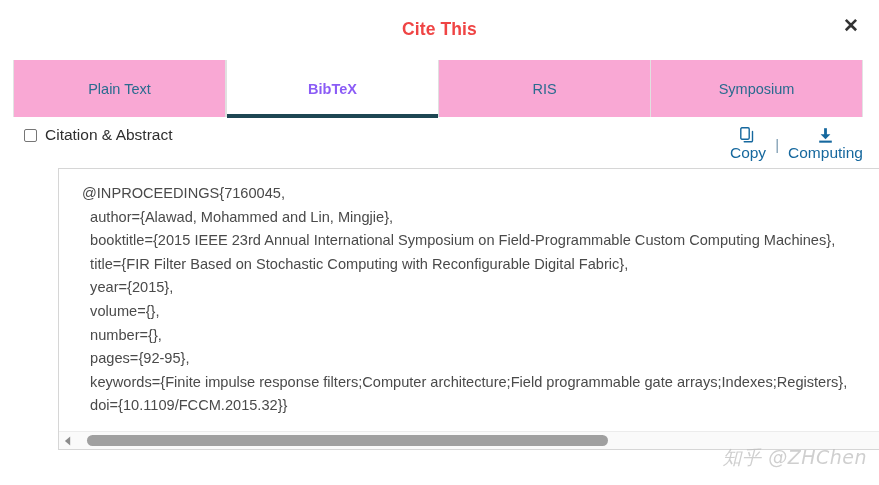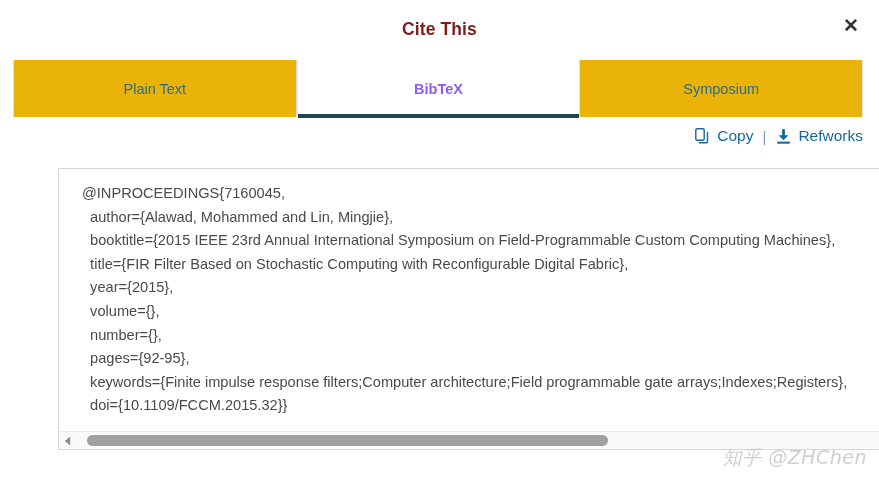--- a/index.html
+++ b/index.html
@@ -31,21 +31,21 @@
     height: 58px;
   }
 
   .modal-title {
     position: absolute;
     left: 0; right: 0;
     top: 19px;
     text-align: center;
     font-size: 17.5px;
     font-weight: bold;
-    color: #7f1d1d;
+    color: #ef4444;
     letter-spacing: .1px;
   }
 
   .close-button {
     position: absolute;
     right: 15px;
     top: 13px;
     width: 26px;
     height: 26px;
     line-height: 26px;
@@ -73,21 +73,21 @@
 
   .tab {
     flex: 1 1 0;
     position: relative;
     display: flex;
     align-items: center;
     justify-content: center;
     font-size: 14.5px;
     color: #2a6b8f;
     cursor: pointer;
-    background: #eab308;
+    background: #f9a8d4;
     border-right: 1px solid #e0e0e0;
     box-sizing: border-box;
   }
   .tab:last-child { border-right: none; }
 
   .tab.active {
     background: #ffffff;
     color: #8b5cf6;
     font-weight: bold;
     border-left: 1px solid #e0e0e0;
@@ -140,24 +140,24 @@
     top: 1px;
     display: flex;
     align-items: center;
     gap: 8px;
     color: #1d6fa5;
     font-size: 15.5px;
   }
   .action-link {
     display: flex;
     align-items: center;
-    gap: 6px;
     color: #16689e;
     cursor: pointer;
     text-decoration: none;
+    flex-direction: column;
   }
   .action-sep {
     color: #7a9ab0;
     font-size: 15px;
     padding: 0 1px;
   }
   .action-icon { display: inline-flex; }
 
   
   .citation-box {
@@ -245,47 +245,54 @@
   </div>
 
   <div class="tabs">
     <div class="tab">
       <span>Plain Text</span>
     </div>
     <div class="tab active">
       <span>BibTeX</span>
     </div>
     <div class="tab">
+      <span>RIS</span>
+    </div>
+    <div class="tab">
       <span>Symposium</span>
     </div>
   </div>
 
   <div class="options-row">
 
+    <label class="checkbox-wrap">
+      <span class="checkbox-box"></span>
+      <span class="checkbox-label">Citation &amp; Abstract</span>
+    </label>
 
     <div class="actions">
       <span class="action-link">
         <span class="action-icon">
           <svg width="16" height="17" viewBox="0 0 16 17" fill="none" xmlns="http://www.w3.org/2000/svg">
             <rect x="0.8" y="0.8" width="8.4" height="11.4" rx="1.1" stroke="#16689e" stroke-width="1.4" fill="none"></rect>
             <path d="M4.2 14.8h7.1a1.2 1.2 0 0 0 1.2-1.2V4.4" stroke="#16689e" stroke-width="1.4" fill="none" stroke-linecap="round" stroke-linejoin="round"></path>
           </svg>
         </span>
         <span>Copy</span>
       </span>
       <span class="action-sep">|</span>
       <span class="action-link">
         <span class="action-icon">
           <svg width="17" height="17" viewBox="0 0 17 17" fill="none" xmlns="http://www.w3.org/2000/svg">
             <rect x="7.1" y="1.2" width="2.8" height="7" fill="#16689e"></rect>
             <path d="M3.6 7.2 8.5 12.3 13.4 7.2z" fill="#16689e"></path>
             <rect x="2.2" y="13.6" width="12.6" height="2.1" fill="#16689e"></rect>
           </svg>
         </span>
-        <span>Refworks</span>
+        <span>Computing</span>
       </span>
     </div>
 
   </div>
 
   <div class="citation-box">
     <div class="citation-text">@INPROCEEDINGS{7160045,
   author={Alawad, Mohammed and Lin, Mingjie},
   booktitle={2015 IEEE 23rd Annual International Symposium on Field-Programmable Custom Computing Machines},
   title={FIR Filter Based on Stochastic Computing with Reconfigurable Digital Fabric},

